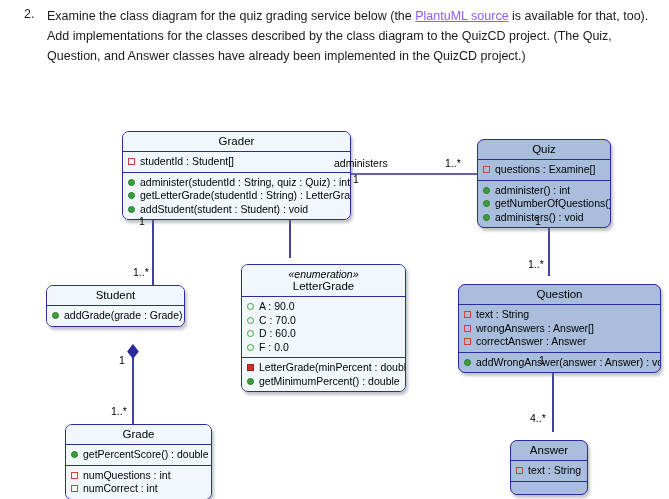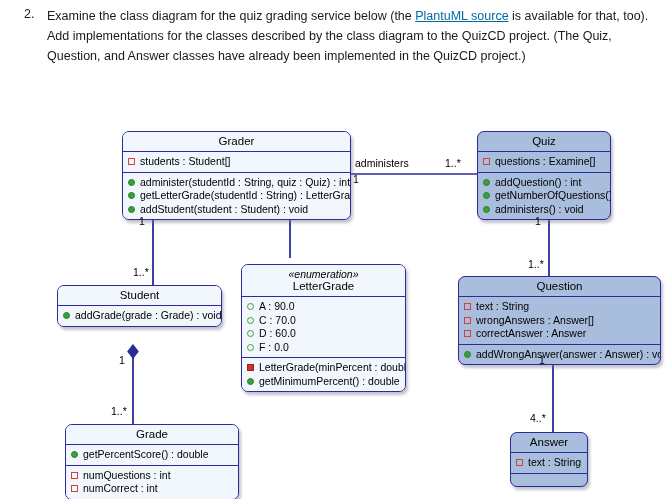--- a/index.html
+++ b/index.html
@@ -32,21 +32,21 @@
   #prompt .ptext {
     position: absolute;
     left: 47px; top: 6px;
     width: 610px;
     font-size: 12.5px;
     line-height: 20px;
     color: #1a1a1a;
     text-align: left;
   }
   #prompt .link {
-    color: #0369a1;
+    color: #8b5cf6;
     text-decoration: underline;
   }
 
   
   #diagram {
     position: absolute;
     left: 0; top: 0;
     width: 669px;
     height: 499px;
   }
@@ -60,21 +60,21 @@
   
   .umlbox {
     position: absolute;
     border: 1.4px solid #2b2b9c;
     border-radius: 7px;
     box-sizing: border-box;
     box-shadow: 2px 3px 3px rgba(120,120,140,0.45);
     overflow: hidden;
     background: #f2f7fd;
   }
-  .umlbox.filled { background: #a21caf; }
+  .umlbox.filled { background: #a21caf; margin-top: 8px; }
 
   .uml-title {
     text-align: center;
     font-size: 11.5px;
     padding: 3px 6px 3px 6px;
     border-bottom: 1.4px solid #2b2b9c;
     background: #f2f7fd;
     line-height: 13px;
   }
   .umlbox.filled .uml-title { background: #a9bedd; }
@@ -153,21 +153,21 @@
     <polygon points="553,345 548,351.5 553,358 558,351.5" fill="#2b2b9c" stroke="#2b2b9c" stroke-width="1.3"></polygon>
   </svg>
 
   <div class="umlbox" id="box-grader" style="left:122px; top:131px; width:229px;">
     <div class="uml-title">
       <span>Grader</span>
     </div>
     <div class="uml-compartment">
       <div class="mrow">
         <span class="mk priv-field"></span>
-        <span>students : Student[]</span>
+        <span>studentId : Student[]</span>
       </div>
     </div>
     <div class="uml-compartment">
       <div class="mrow">
         <span class="mk pub-method"></span>
         <span>administer(studentId : String, quiz : Quiz) : int</span>
       </div>
       <div class="mrow">
         <span class="mk pub-method"></span>
         <span>getLetterGrade(studentId : String) : LetterGrade</span>
@@ -185,34 +185,34 @@
     </div>
     <div class="uml-compartment">
       <div class="mrow">
         <span class="mk priv-field"></span>
         <span>questions : Examine[]</span>
       </div>
     </div>
     <div class="uml-compartment">
       <div class="mrow">
         <span class="mk pub-method"></span>
-        <span>addQuestion() : int</span>
+        <span>administer() : int</span>
       </div>
       <div class="mrow">
         <span class="mk pub-method"></span>
         <span>getNumberOfQuestions() : int</span>
       </div>
       <div class="mrow">
         <span class="mk pub-method"></span>
         <span>administers() : void</span>
       </div>
     </div>
   </div>
 
-  <div class="umlbox" id="box-student" style="left:57px; top:285px; width:165px;">
+  <div class="umlbox" id="box-student" style="left:46px; top:285px; width:139px;">
     <div class="uml-title">
       <span>Student</span>
     </div>
     <div class="uml-compartment">
       <div class="mrow">
         <span class="mk pub-method"></span>
         <span>addGrade(grade : Grade) : void</span>
       </div>
     </div>
   </div>
@@ -271,21 +271,21 @@
       </div>
     </div>
     <div class="uml-compartment">
       <div class="mrow">
         <span class="mk pub-method"></span>
         <span>addWrongAnswer(answer : Answer) : void</span>
       </div>
     </div>
   </div>
 
-  <div class="umlbox" id="box-grade" style="left:65px; top:424px; width:174px;">
+  <div class="umlbox" id="box-grade" style="left:65px; top:424px; width:147px;">
     <div class="uml-title">
       <span>Grade</span>
     </div>
     <div class="uml-compartment">
       <div class="mrow">
         <span class="mk pub-method"></span>
         <span>getPercentScore() : double</span>
       </div>
     </div>
     <div class="uml-compartment">
@@ -306,21 +306,21 @@
     </div>
     <div class="uml-compartment">
       <div class="mrow">
         <span class="mk priv-field"></span>
         <span>text : String</span>
       </div>
     </div>
     <div class="uml-compartment" style="height:6px;"></div>
   </div>
 
-  <div class="elabel" style="left:355px; top:157px;">administers</div>
+  <div class="elabel" style="left:334px; top:157px;">administers</div>
   <div class="elabel" style="left:353px; top:173px;">1</div>
   <div class="elabel" style="left:445px; top:157px;">1..*</div>
 
   <div class="elabel" style="left:139px; top:215px;">1</div>
   <div class="elabel" style="left:133px; top:266px;">1..*</div>
 
   <div class="elabel" style="left:119px; top:354px;">1</div>
   <div class="elabel" style="left:111px; top:405px;">1..*</div>
 
   <div class="elabel" style="left:535px; top:215px;">1</div>

